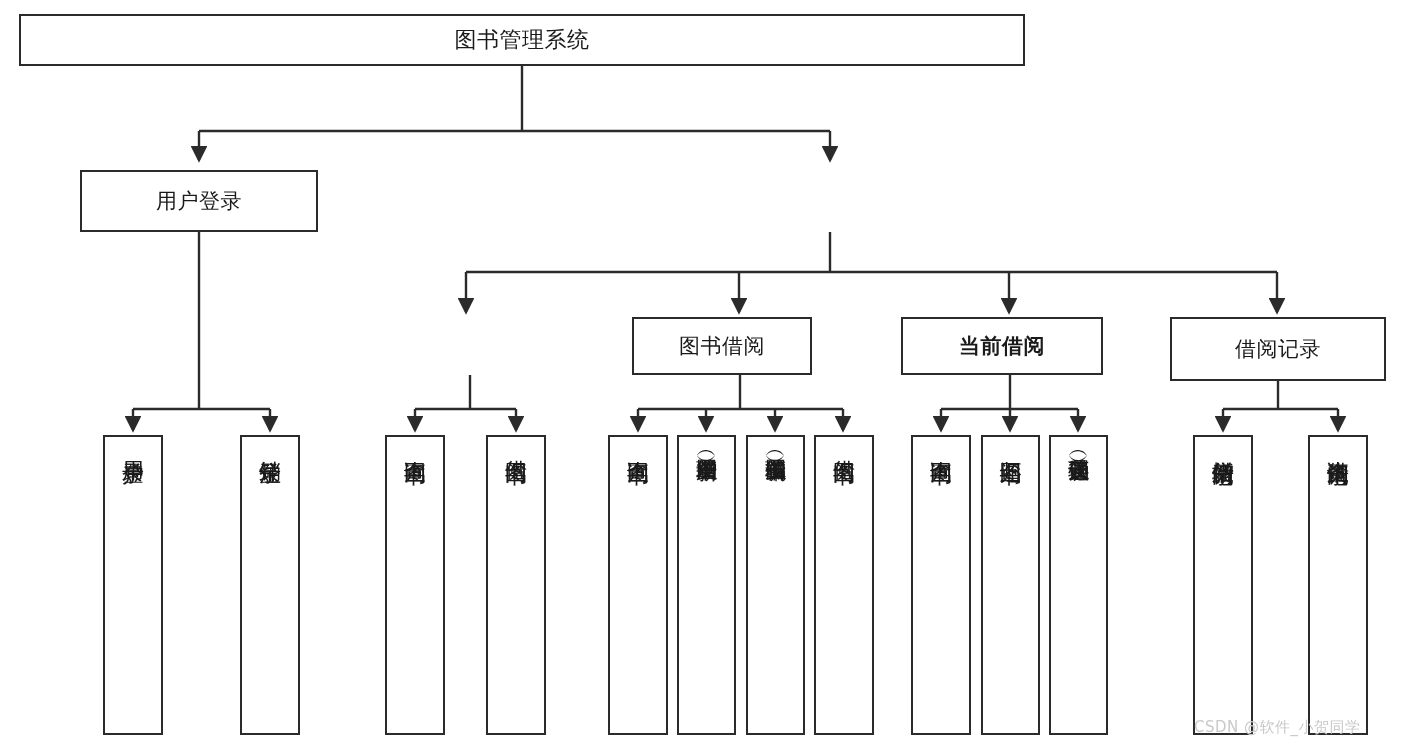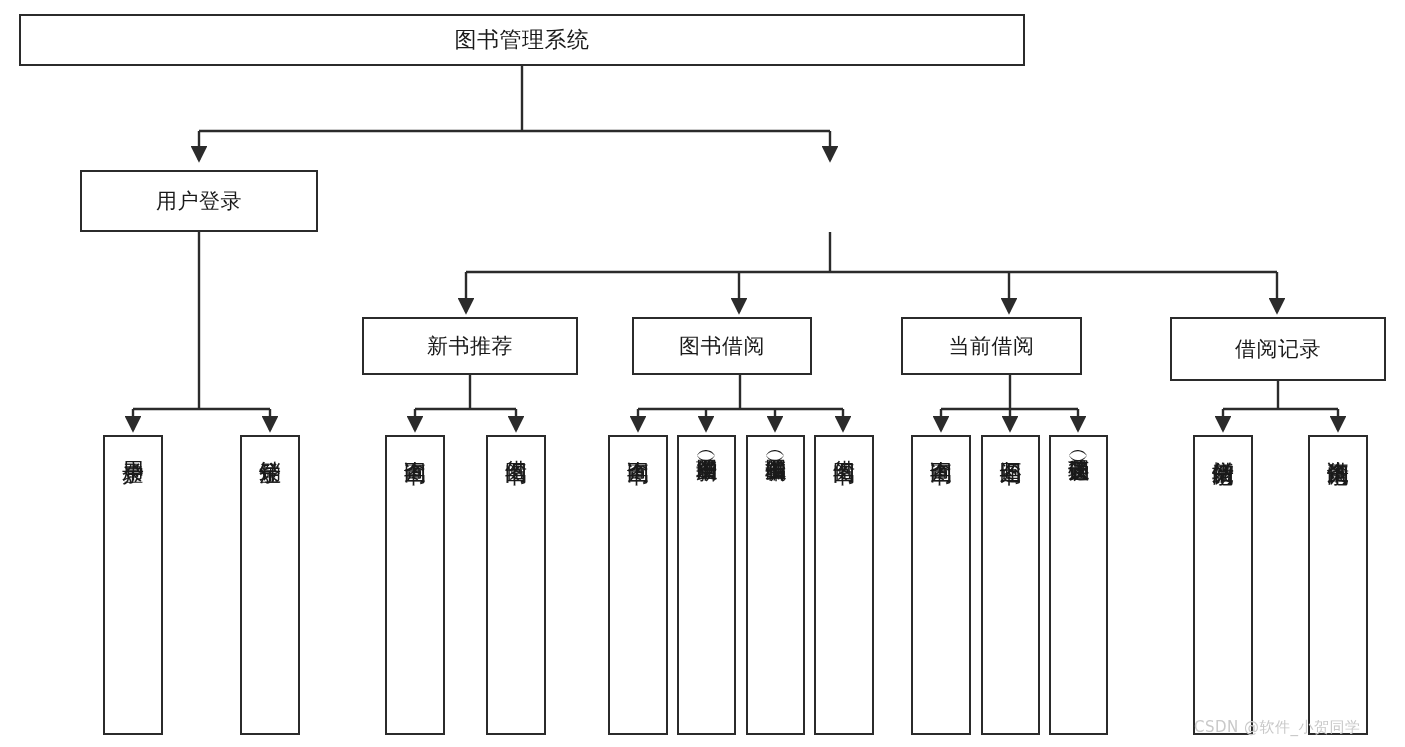--- a/index.html
+++ b/index.html
@@ -133,27 +133,24 @@
   </svg>
 
   <div class="node h-node root" style="left:19px;top:14px;width:1006px;height:52px;">
     <span class="node-label">图书管理系统</span>
   </div>
 
   <div class="node h-node" style="left:80px;top:170px;width:238px;height:62px;">
     <span class="node-label">用户登录</span>
   </div>
 
-  <div class="node h-node" style="left:362px;top:317px;width:216px;height:58px;">
-    <span class="node-label">新书推荐</span>
-  </div>
   <div class="node h-node" style="left:632px;top:317px;width:180px;height:58px;">
     <span class="node-label">图书借阅</span>
   </div>
-  <div class="node h-node" style="left:901px;top:317px;width:181px;height:58px;">
+  <div class="node h-node" style="left:901px;top:317px;width:202px;height:58px;font-weight:bold;">
     <span class="node-label">当前借阅</span>
   </div>
   <div class="node h-node" style="left:1170px;top:317px;width:216px;height:64px;">
     <span class="node-label">借阅记录</span>
   </div>
 
   <div class="node v-node" style="left:103px;top:435px;width:60px;height:300px;">
     <span class="node-label">用户登录</span>
   </div>
   <div class="node v-node" style="left:240px;top:435px;width:60px;height:300px;">

